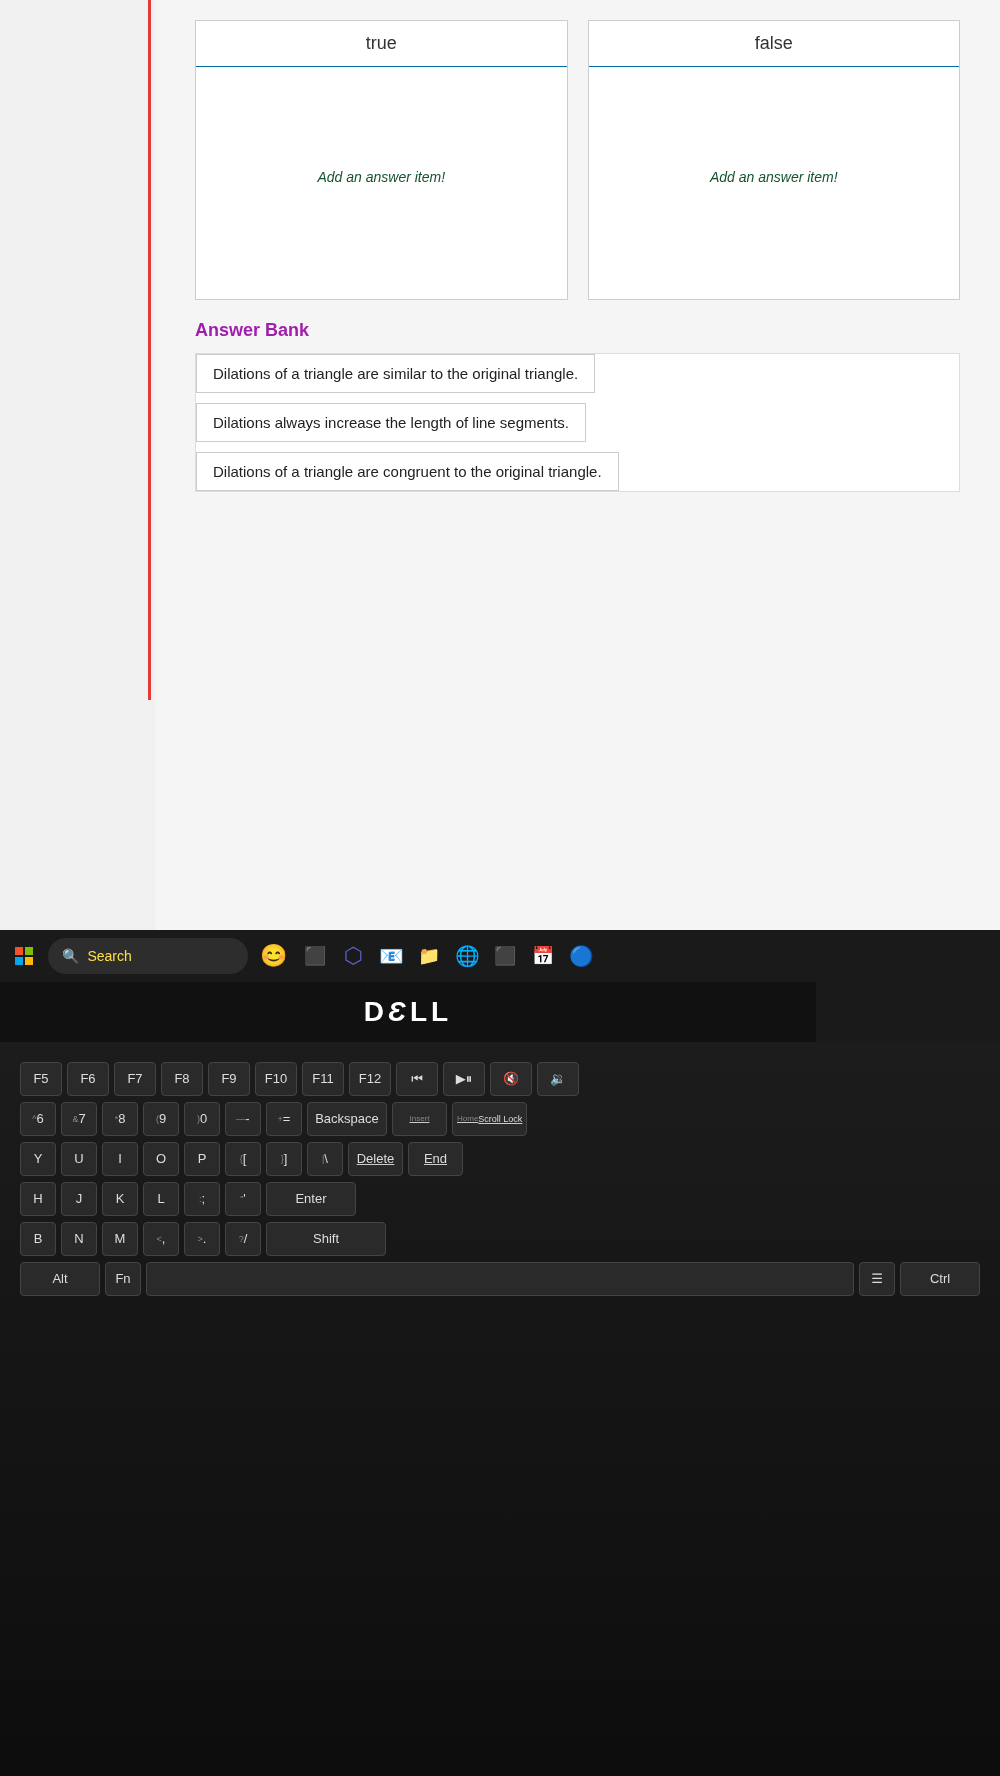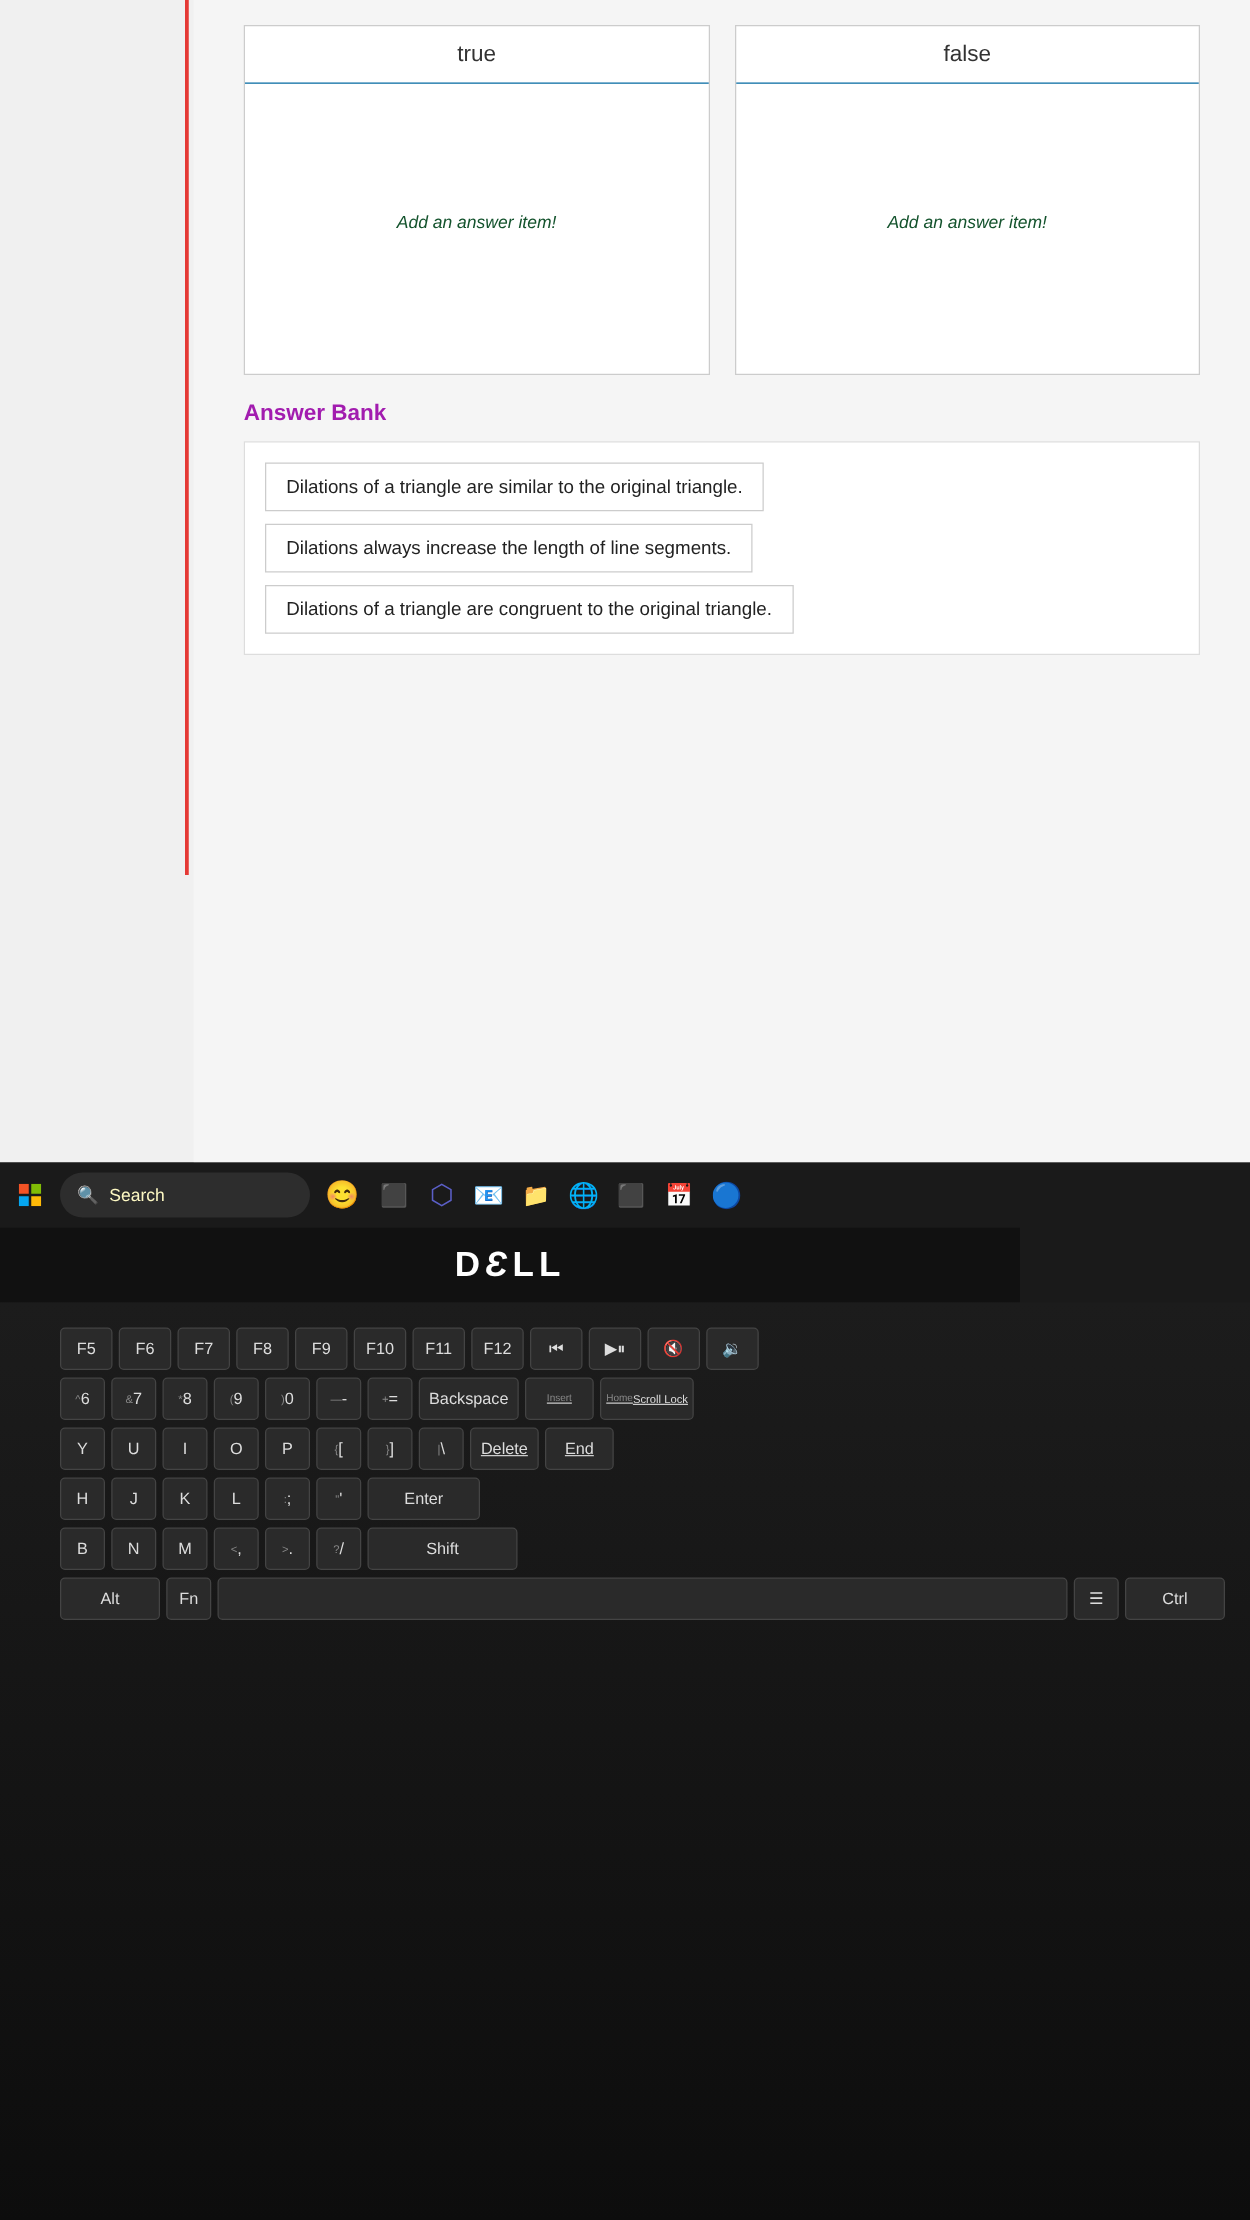--- a/index.html
+++ b/index.html
@@ -80,21 +80,20 @@
       font-size: 18px;
       font-weight: bold;
       color: #a21caf;
       margin-bottom: 12px;
       margin-top: 2px;
     }
 
     .answer-bank-box {
       background: #fff;
       border: 1px solid #ddd;
-      padding: 16px;
       display: flex;
       flex-direction: column;
       gap: 10px;
     }
 
     .answer-item {
       border: 1px solid #ccc;
       padding: 10px 16px;
       background: #fff;
       font-size: 15px;
@@ -136,21 +135,21 @@
       width: 200px;
       height: 36px;
     }
 
     .taskbar-search-icon {
       color: #aaa;
       font-size: 14px;
     }
 
     .taskbar-search-text {
-      color: #fef9c3;
+      color: #fde047;
       font-size: 14px;
     }
 
     .taskbar-emoji {
       font-size: 22px;
       margin-left: 4px;
     }
 
     .taskbar-icons {
       display: flex;
@@ -207,21 +206,20 @@
       width: 960px;
       position: relative;
     }
 
     
     .key-row {
       display: flex;
       gap: 5px;
       margin-bottom: 6px;
       align-items: flex-start;
-      margin-left: 28px;
     }
 
     .key {
       background: #2a2a2a;
       border: 1px solid #444;
       border-radius: 4px;
       color: #ccc;
       font-size: 11px;
       display: flex;
       align-items: center;

